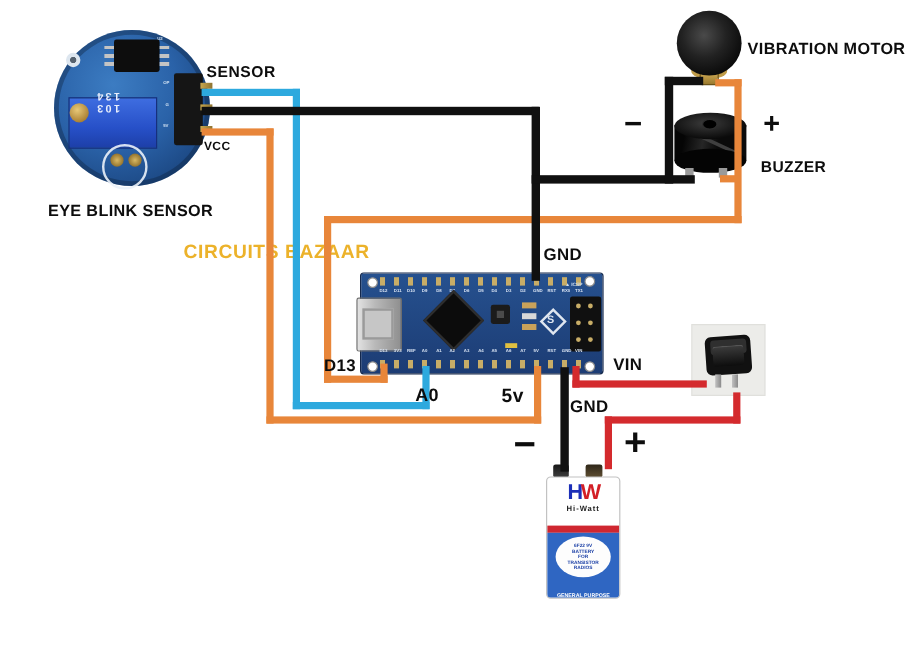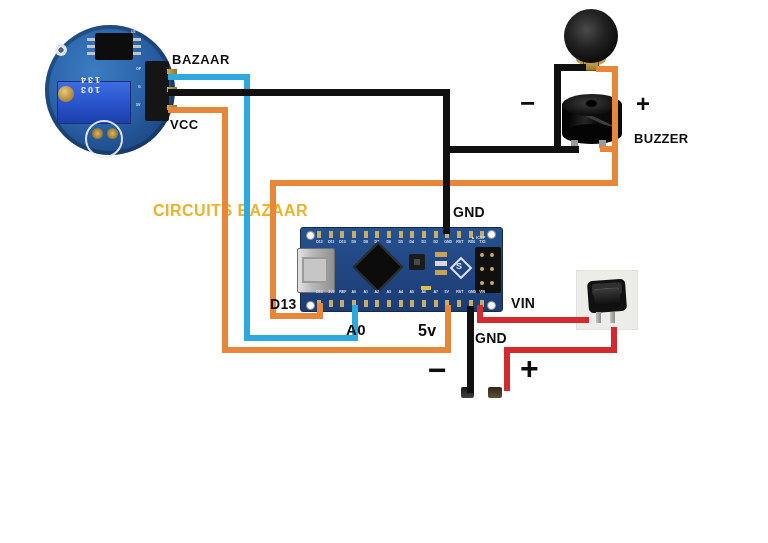--- a/index.html
+++ b/index.html
@@ -265,24 +265,39 @@
     <div class="sw-outer"></div>
     <div class="sw-face"></div>
     <div class="sw-key"></div>
     <div class="sw-pin" style="left:19px;"></div>
     <div class="sw-pin" style="left:33px;"></div>
   </div>
 
   <div class="battery">
     <div class="bt-neg"></div>
     <div class="bt-pos"></div>
-  </div>
-
-  <div class="lbl" style="left:172px;top:52px;font-size:13px;letter-spacing:.5px;">BAZAAR</div>
-  <div class="lbl" style="left:170px;top:117px;font-size:13px;">VCC</div>
+    <div class="bt-body">
+      <div class="bt-cap">
+        <span class="bt-logo"><span class="h">H</span><span class="w">W</span></span>
+        <span class="bt-brand">Hi-Watt</span>
+      </div>
+      <div class="bt-stripe"></div>
+      <div class="bt-blue">
+        <div class="bt-oval">
+          <span>6F22 9V BATTERY FOR TRANSISTOR RADIOS</span>
+        </div>
+        <span class="bt-foot">GENERAL PURPOSE</span>
+      </div>
+    </div>
+  </div>
+
+  <div class="lbl" style="left:172px;top:52px;font-size:13px;letter-spacing:.5px;">SENSOR</div>
+  <div class="lbl" style="left:170px;top:117px;font-size:10px;">VCC</div>
+  <div class="lbl" style="left:40px;top:168px;font-size:13.5px;">EYE BLINK SENSOR</div>
+  <div class="lbl" style="left:623px;top:33px;font-size:13.5px;">VIBRATION MOTOR</div>
   <div class="lbl" style="left:634px;top:131px;font-size:13px;">BUZZER</div>
   <div class="lbl" style="left:520px;top:88px;font-size:26px;">−</div>
   <div class="lbl" style="left:636px;top:90px;font-size:24px;">+</div>
   <div class="lbl" style="left:453px;top:204px;font-size:14px;">GND</div>
   <div class="lbl" style="left:270px;top:296px;font-size:14px;">D13</div>
   <div class="lbl" style="left:346px;top:321px;font-size:15px;">A0</div>
   <div class="lbl" style="left:418px;top:322px;font-size:16px;">5v</div>
   <div class="lbl" style="left:475px;top:330px;font-size:14px;">GND</div>
   <div class="lbl" style="left:511px;top:295px;font-size:14px;">VIN</div>
   <div class="lbl" style="left:428px;top:352px;font-size:32px;">−</div>

